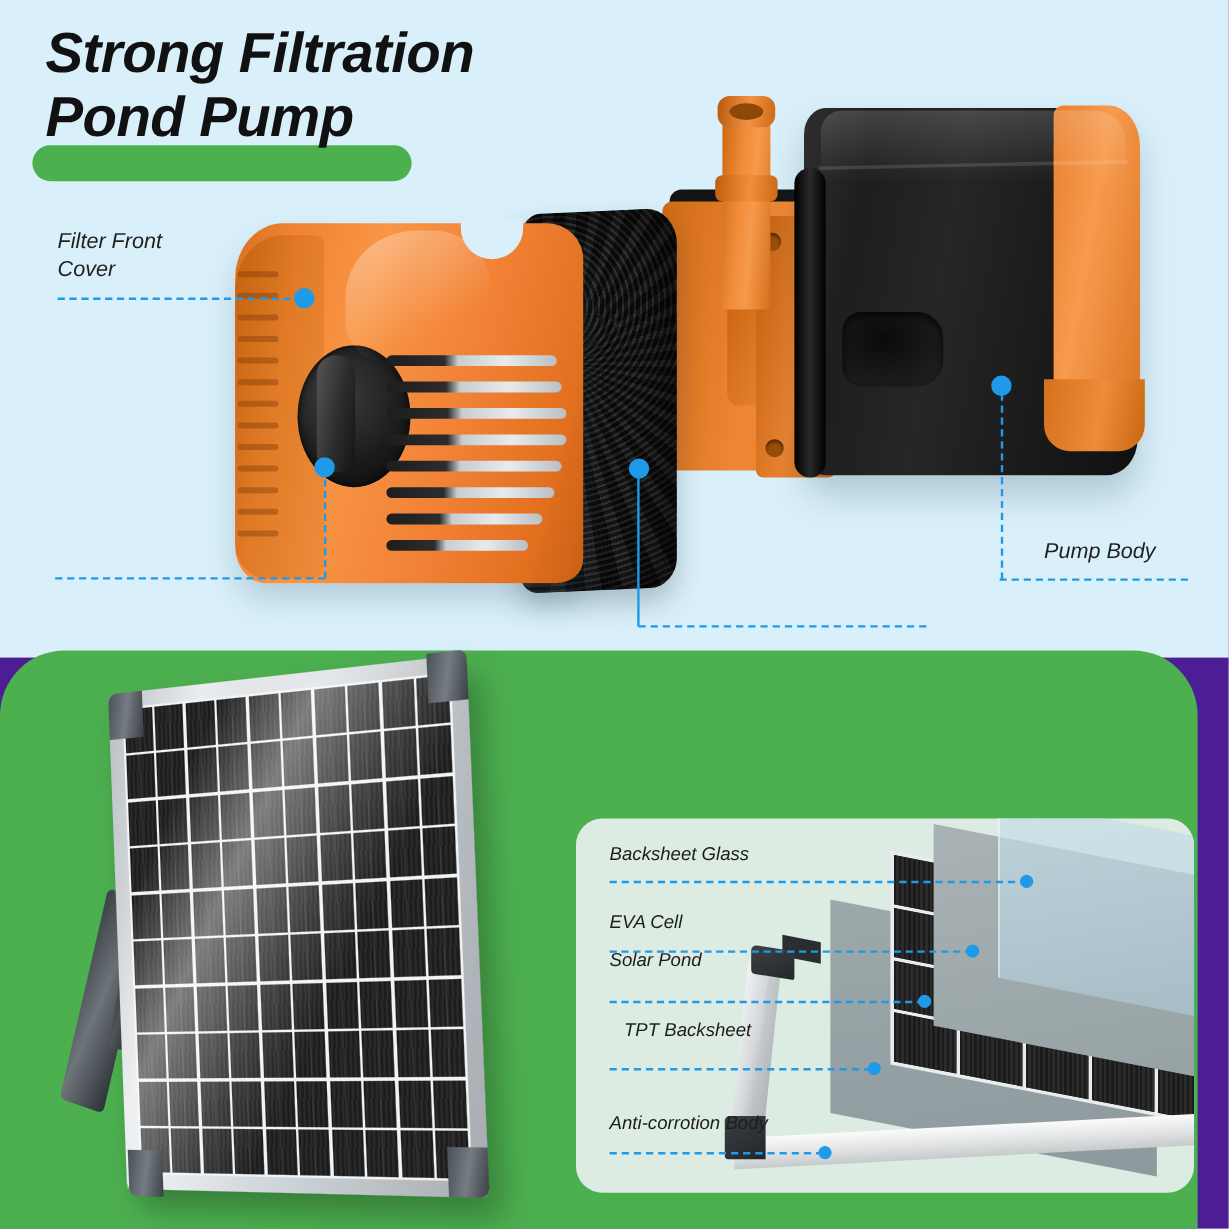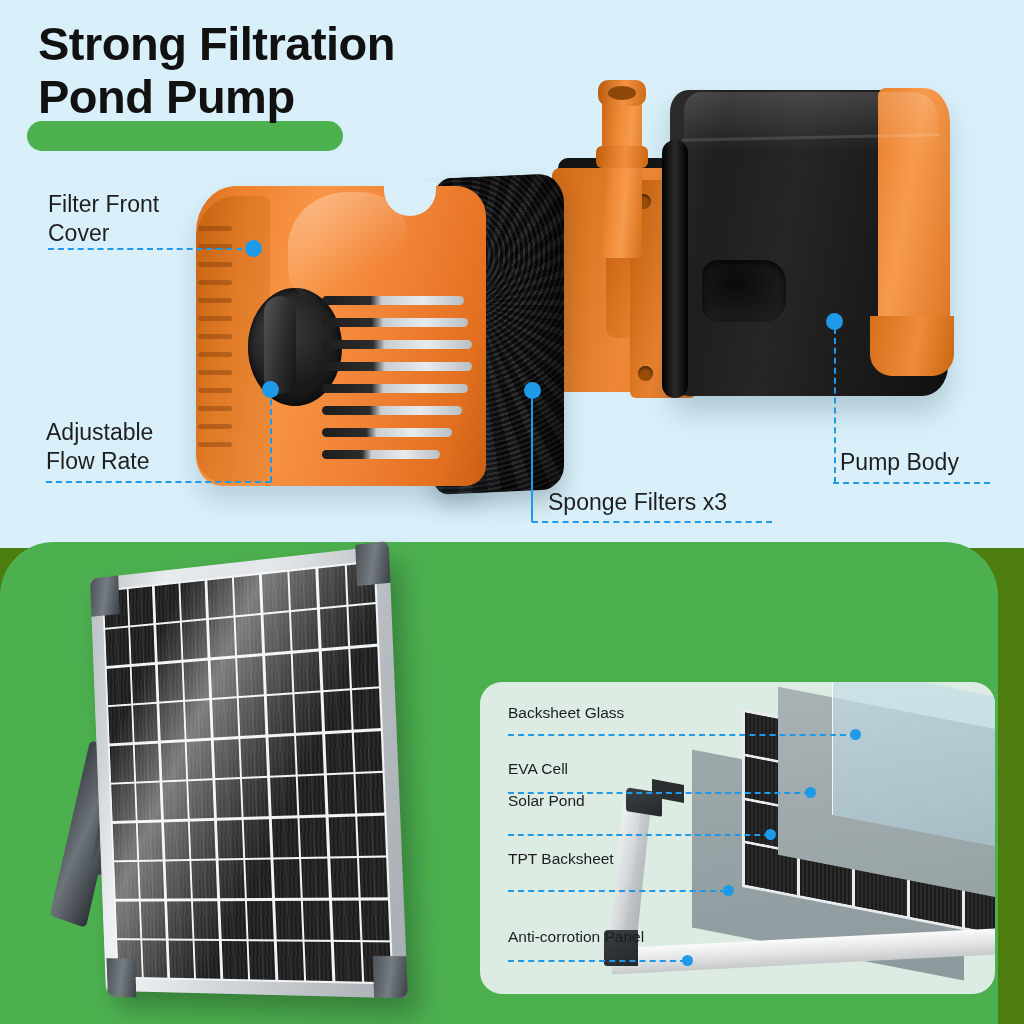--- a/index.html
+++ b/index.html
@@ -4,21 +4,22 @@
 <style>
   * { box-sizing: border-box; margin: 0; padding: 0; }
   html, body {
     width: 1024px; height: 1024px;
     font-family: "Liberation Sans", sans-serif;
     overflow: hidden;
   }
   #page {
     position: relative;
     width: 1024px; height: 1024px;
-    background: #4d7c0f;
+    background: #4c1d95;
+    font-style: italic;
   }
 
   
   #top-section {
     position: absolute; left: 0; top: 0; width: 1024px; height: 548px;
     background: #d9f0fa;
     overflow: hidden;
   }
 
   .headline {
@@ -37,21 +38,21 @@
     left: 27px; top: 121px;
     width: 316px; height: 30px;
     background: #4cb04f;
     border-radius: 15px;
     z-index: 5;
   }
 
   
   .ann-label {
     position: absolute;
-    font-size: 23px;
+    font-size: 18px;
     color: #1f1f1f;
     line-height: 1.28;
     white-space: pre-line;
     z-index: 30;
   }
   .dash-h {
     position: absolute;
     height: 0;
     border-top: 2px dashed #1f9ae8;
     z-index: 28;
@@ -545,32 +546,29 @@
       <div class="pb-seam"></div>
       <div class="pb-rim"></div>
       <div class="pb-grip"></div>
     </div>
 
     <div class="ann-label" style="left:48px; top:190px;">Filter Front
 Cover</div>
     <div class="dash-h" style="left:48px; top:248px; width:204px;"></div>
     <div class="dot" style="left:245px; top:240px;"></div>
 
-    <div class="ann-label" style="left:46px; top:418px;">Adjustable
-Flow Rate</div>
     <div class="dash-h" style="left:46px; top:481px; width:225px;"></div>
     <div class="dash-v" style="left:270px; top:390px; height:92px;"></div>
     <div class="dot" style="left:262px; top:381px;"></div>
 
-    <div class="ann-label" style="left:548px; top:488px;">Sponge Filters x3</div>
     <div class="dash-h" style="left:532px; top:521px; width:240px;"></div>
     <div class="solid-v" style="left:531px; top:396px; height:126px;"></div>
     <div class="dot" style="left:524px; top:382px;"></div>
 
-    <div class="ann-label" style="left:840px; top:448px;">Pump Body</div>
+    <div class="ann-label" style="left:870px; top:448px;">Pump Body</div>
     <div class="dash-h" style="left:833px; top:482px; width:157px;"></div>
     <div class="dash-v" style="left:834px; top:328px; height:155px;"></div>
     <div class="dot" style="left:826px; top:313px;"></div>
 
   </div>
 
   <div id="green-panel"></div>
 
 
   <div id="solar-panel-big">
@@ -727,23 +725,23 @@
     <div class="ex-dot" style="left:370px; top:47px;"></div>
 
     <div class="ex-label" style="left:28px; top:78px;">EVA Cell</div>
     <div class="ex-dash" style="left:28px; top:110px; width:302px;"></div>
     <div class="ex-dot" style="left:325px; top:105px;"></div>
 
     <div class="ex-label" style="left:28px; top:110px;">Solar Pond</div>
     <div class="ex-dash" style="left:28px; top:152px; width:262px;"></div>
     <div class="ex-dot" style="left:285px; top:147px;"></div>
 
-    <div class="ex-label" style="left:28px; top:168px;">TPT Backsheet</div>
+    <div class="ex-label" style="left:40px; top:168px;">TPT Backsheet</div>
     <div class="ex-dash" style="left:28px; top:208px; width:218px;"></div>
     <div class="ex-dot" style="left:243px; top:203px;"></div>
 
-    <div class="ex-label" style="left:28px; top:246px;">Anti-corrotion Panel</div>
+    <div class="ex-label" style="left:28px; top:246px;">Anti-corrotion Body</div>
     <div class="ex-dash" style="left:28px; top:278px; width:178px;"></div>
     <div class="ex-dot" style="left:202px; top:273px;"></div>
 
   </div>
 
 </div>
 
 </body></html>

